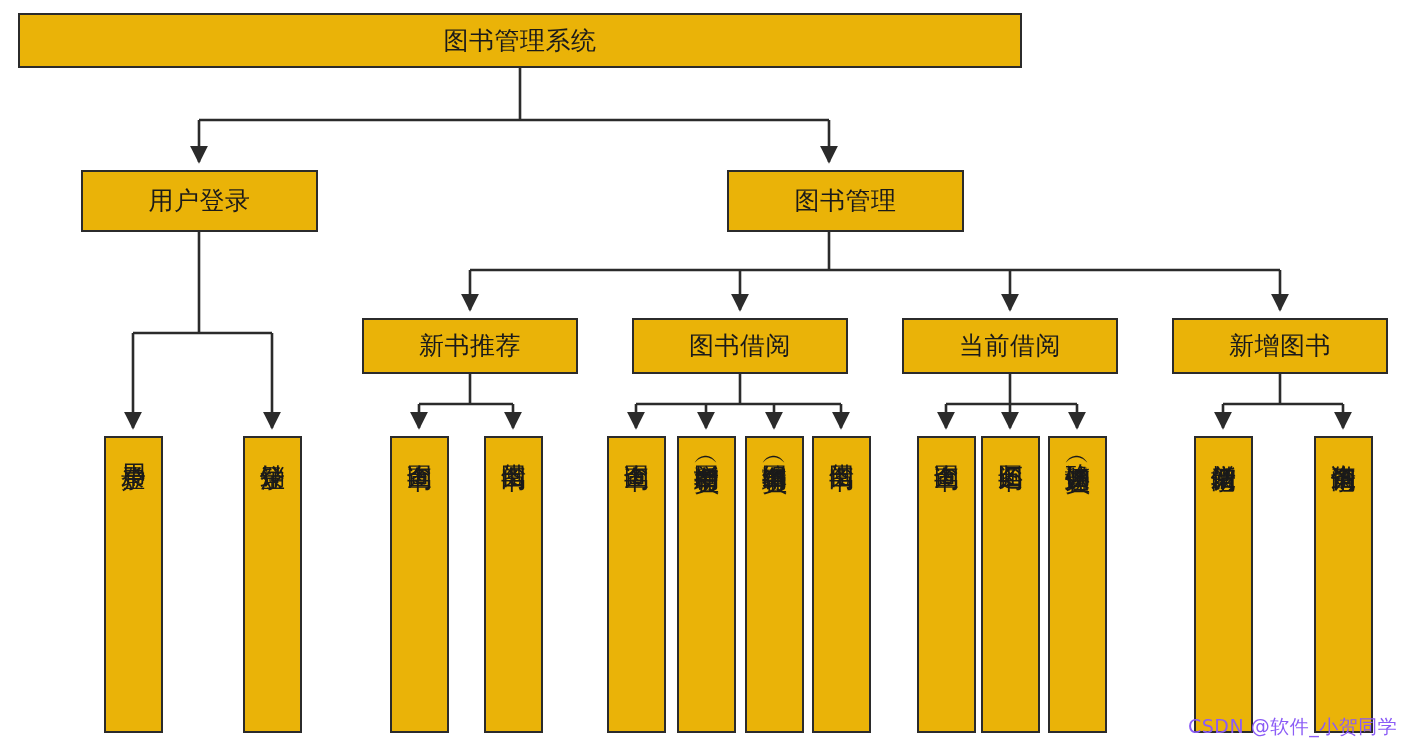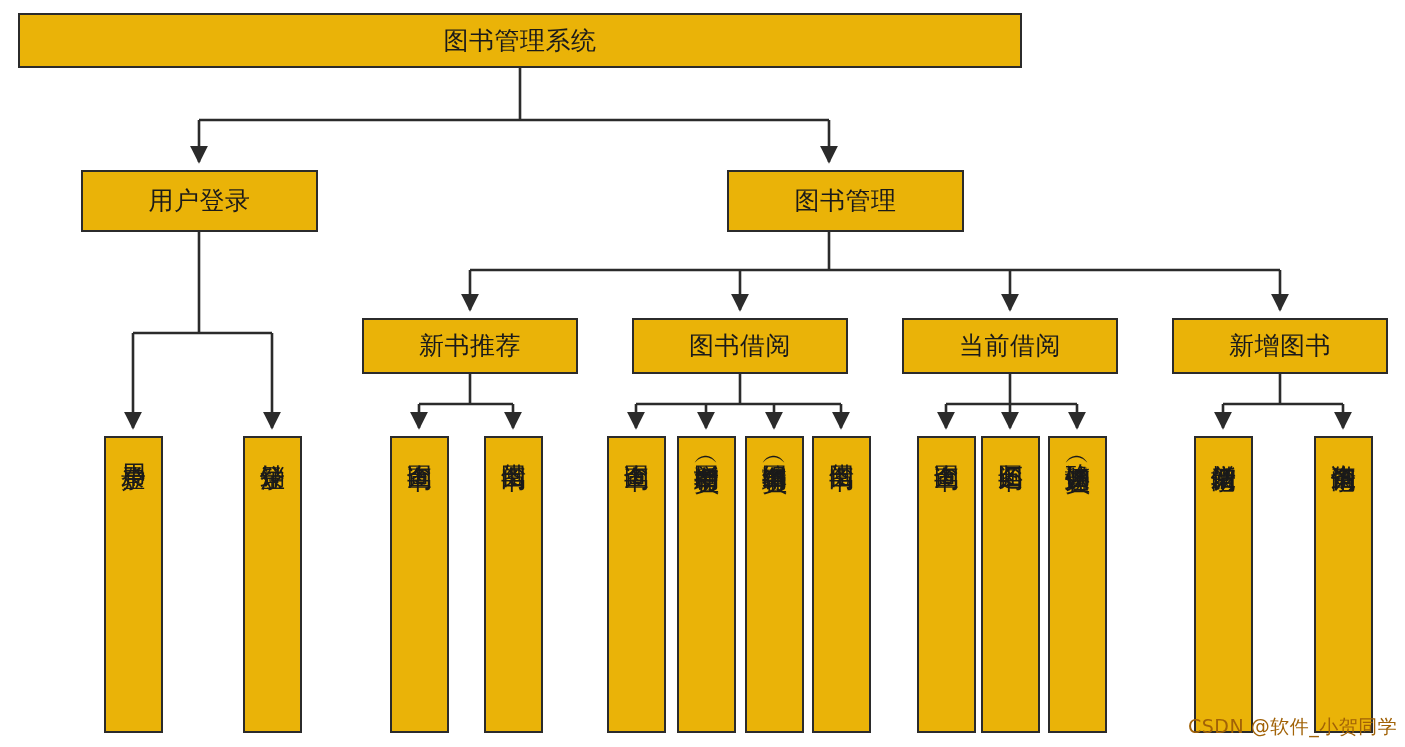--- a/index.html
+++ b/index.html
@@ -55,21 +55,21 @@
   .node.vert .label {
     writing-mode: vertical-rl;
     text-orientation: upright;
     font-size: 25px;
     line-height: 1.0;
     letter-spacing: 1px;
     white-space: nowrap;
   }
   #watermark {
     position: absolute;
-    color: #a16207;
+    color: #8b5cf6;
     font-size: 19px;
     white-space: nowrap;
     letter-spacing: 0.5px;
     left: 1188px;
     top: 714px;
   }
 </style>
 </head>
 <body>
 

